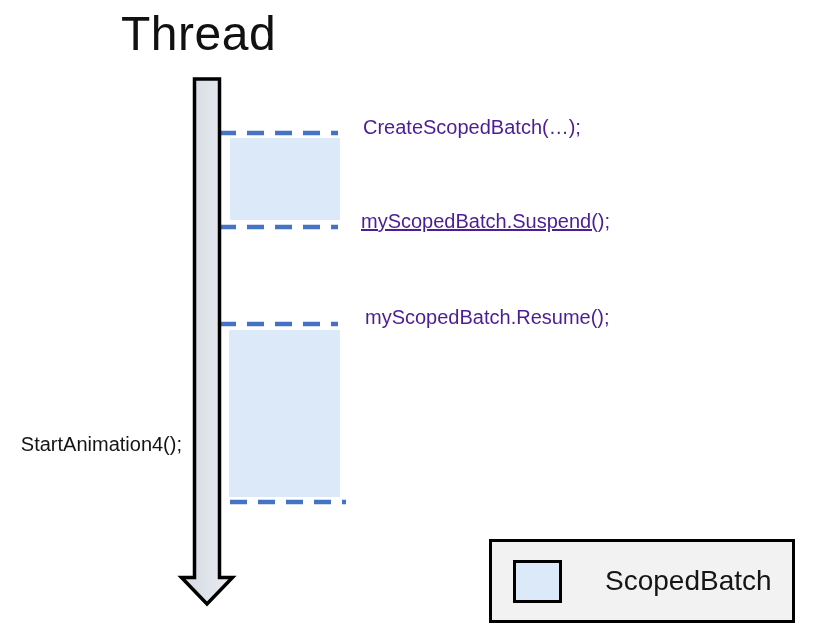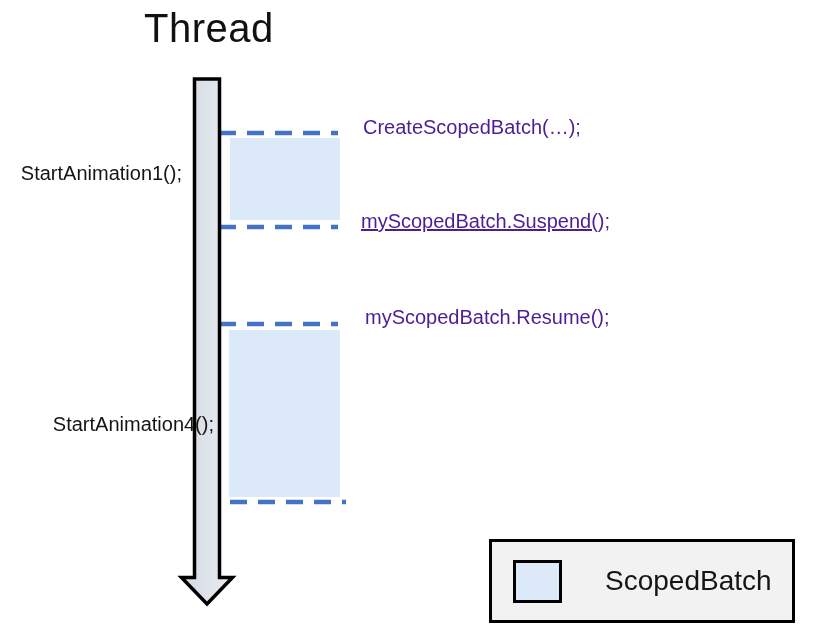--- a/index.html
+++ b/index.html
@@ -6,22 +6,22 @@
   html, body { background: #ffffff; }
   body {
     width: 826px; height: 637px;
     font-family: "Liberation Sans", "DejaVu Sans", sans-serif;
     color: #1a1a1a;
     position: relative;
     overflow: hidden;
   }
   .canvas { position: absolute; left: 0; top: 0; width: 826px; height: 637px; }
   .title {
-    position: absolute; left: 144px; top: 6px;
-    font-size: 40px; font-weight: 400; color: #111;
+    position: absolute; left: 121px; top: 6px;
+    font-size: 48px; font-weight: 400; color: #111;
     letter-spacing: 0.5px; white-space: nowrap;
   }
   .svg-layer { position: absolute; left: 0; top: 0; }
   .call-label {
     position: absolute; width: 182px; text-align: right;
     font-size: 20px; line-height: 24px; white-space: nowrap; color: #151515;
   }
   .event-label {
     position: absolute; font-size: 20px; line-height: 24px;
     white-space: nowrap; color: #4c1d95;
@@ -58,22 +58,21 @@
     <rect x="229" y="330" width="111" height="167" fill="#dce9f8"></rect>
 
     <line x1="219" y1="133" x2="338" y2="133" stroke-width="4.5" stroke-dasharray="17 11" stroke="#4472c4"></line>
     <line x1="219" y1="227" x2="338" y2="227" stroke-width="4.5" stroke-dasharray="17 11" stroke="#4472c4"></line>
     <line x1="219" y1="324" x2="338" y2="324" stroke-width="4.5" stroke-dasharray="17 11" stroke="#4472c4"></line>
     <line x1="230" y1="502" x2="350" y2="502" stroke-width="4.5" stroke-dasharray="17 11 17 11 17 11 17 11 4 11" stroke="#4472c4"></line>
 
     <path d="M 194.5 79 L 219.5 79 L 219.5 577.5 L 232.5 577.5 L 207 604 L 181.5 577.5 L 194.5 577.5 Z" fill="url(#arrowGrad)" stroke="#000000" stroke-width="3.5" stroke-linejoin="miter"></path>
   </svg>
 
-  <div class="call-label" style="top:161px;">StartAnimation1();</div>
-  <div class="call-label" style="top:412px;margin-left:32px;">StartAnimation4();</div>
+  <div class="call-label" style="top:432px;">StartAnimation4();</div>
 
   <div class="event-label" style="left:363px; top:115px;">CreateScopedBatch(…);</div>
   <div class="event-label" style="left:361px; top:209px;text-decoration:underline;">myScopedBatch.Suspend();</div>
   <div class="event-label" style="left:365px; top:305px;">myScopedBatch.Resume();</div>
 
   <div class="legend">
     <div class="legend-swatch"></div>
     <div class="legend-label">ScopedBatch</div>
   </div>
 

